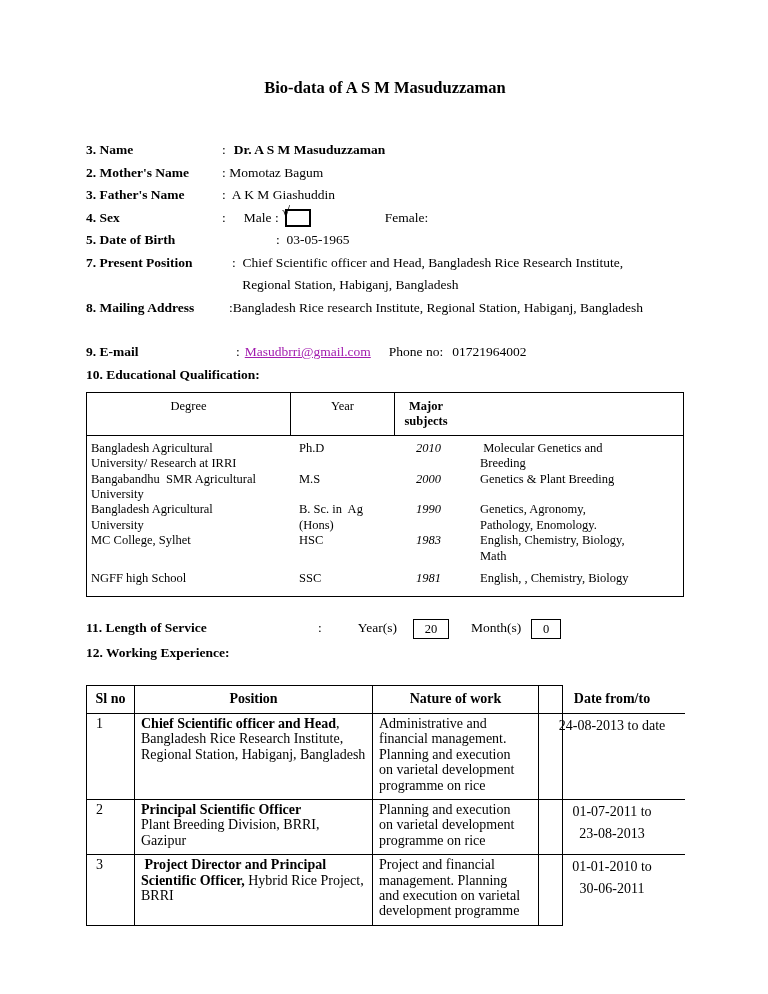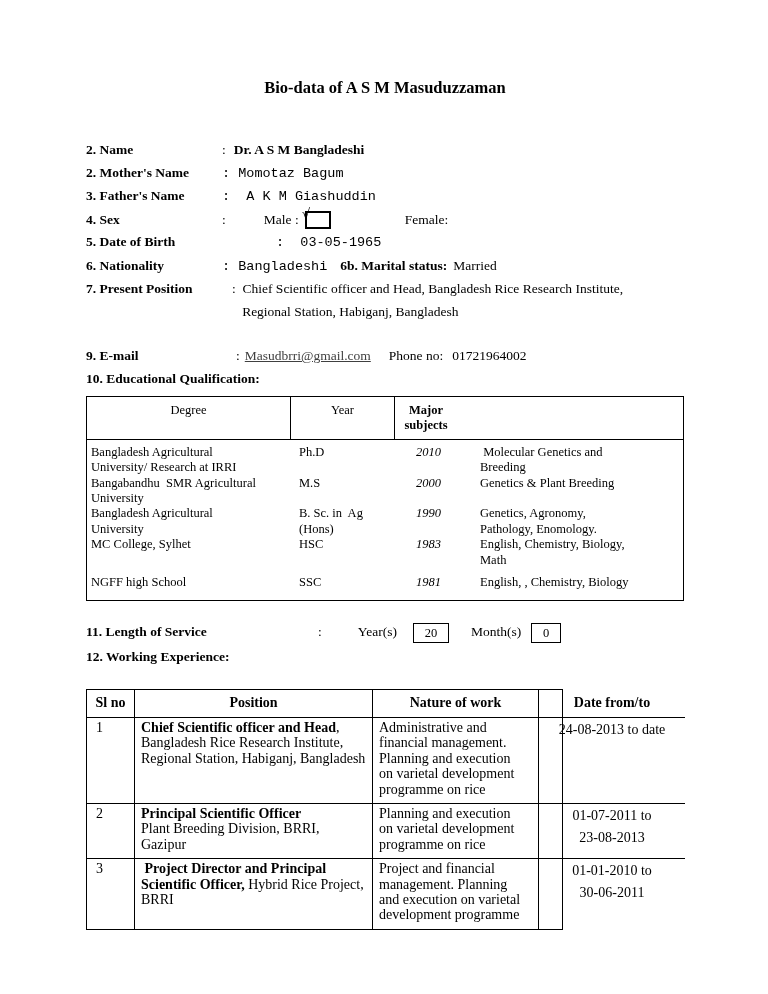--- a/index.html
+++ b/index.html
@@ -9,32 +9,32 @@
     font-family:"Liberation Serif","DejaVu Serif",serif;
     color:#000;
   }
   .doc { padding:78px 84px 0 86px; }
 
   .title { font-size:16.5px; font-weight:bold; text-align:center; margin-bottom:41px; }
 
   .frow { display:flex; align-items:baseline; font-size:13.5px; line-height:22.5px; }
   .flabel { width:136px; flex:none; font-weight:bold; }
   .bold { font-weight:bold; }
-  .pre { white-space:pre-wrap;font-family:Liberation Mono, monospace; }
+  .pre { white-space:pre-wrap; }
 
   .val-name { margin-left:8px; font-weight:bold; }
-  .male-label { margin-left:38px; }
+  .male-label { margin-left:18px; }
   .female-label { margin-left:74px; }
   .val-dob { margin-left:54px; }
   .marital-label { margin-left:13px; font-weight:bold; }
   .marital-value { margin-left:6px; }
   .val-position { margin-left:10px; white-space:pre-wrap; }
   .val-mailing { margin-left:7px; }
   .email-sep { margin-left:14px; }
-  .email-link { margin-left:5px; color:#404040; text-decoration:underline; cursor:pointer; }
+  .email-link { margin-left:5px; color:#a21caf; text-decoration:underline; cursor:pointer; }
   .phone-label { margin-left:18px; }
   .phone-value { margin-left:9px; }
   .mt-gap { margin-top:22px; }
 
   .checkbox { position:relative; display:inline-block; width:26px; height:18px; border:2px solid #000; margin-left:6px; align-self:center; flex:none; }
   .tick { position:absolute; left:-5px; top:-6px; font-size:15px; line-height:15px; }
 
   .section-heading { font-size:13.5px; font-weight:bold; line-height:22.5px; }
 
   
@@ -72,23 +72,23 @@
   .ecell.date { text-align:center; line-height:22px; padding-top:1px; }
 </style>
 </head>
 <body>
 
 <div class="doc">
 
   <div class="title">Bio-data of A S M Masuduzzaman</div>
 
   <div class="frow">
-    <span class="flabel">2. Name</span>
+    <span class="flabel">3. Name</span>
     <span class="sep">:</span>
-    <span class="val-name">Dr. A S M Bangladeshi</span>
+    <span class="val-name">Dr. A S M Masuduzzaman</span>
   </div>
 
   <div class="frow">
     <span class="flabel">2. Mother's Name</span>
     <span class="pre">: Momotaz Bagum</span>
   </div>
 
   <div class="frow">
     <span class="flabel">3. Father's Name</span>
     <span class="pre">:  A K M Giashuddin</span>
@@ -102,33 +102,31 @@
         <span class="tick">√</span>
       </span>
     <span class="female-label">Female:</span>
   </div>
 
   <div class="frow">
     <span class="flabel">5. Date of Birth</span>
     <span class="val-dob pre">:  03-05-1965</span>
   </div>
 
-  <div class="frow">
-    <span class="flabel">6. Nationality</span>
-    <span class="pre">: Bangladeshi</span>
-    <span class="marital-label">6b. Marital status:</span>
-    <span class="marital-value">Married</span>
-  </div>
 
   <div class="frow">
     <span class="flabel">7. Present Position</span>
     <span class="val-position">:  Chief Scientific officer and Head, Bangladesh Rice Research Institute,
    Regional Station, Habiganj, Bangladesh</span>
   </div>
 
+  <div class="frow">
+    <span class="flabel">8. Mailing Address</span>
+    <span class="val-mailing pre">:Bangladesh Rice research Institute, Regional Station, Habiganj, Bangladesh</span>
+  </div>
 
   <div class="frow mt-gap">
     <span class="flabel">9. E-mail</span>
     <span class="email-sep">:</span>
     <a class="email-link">Masudbrri@gmail.com</a>
     <span class="phone-label">Phone no:</span>
     <span class="phone-value">01721964002</span>
   </div>
 
   <div class="section-heading">10. Educational Qualification:</div>

